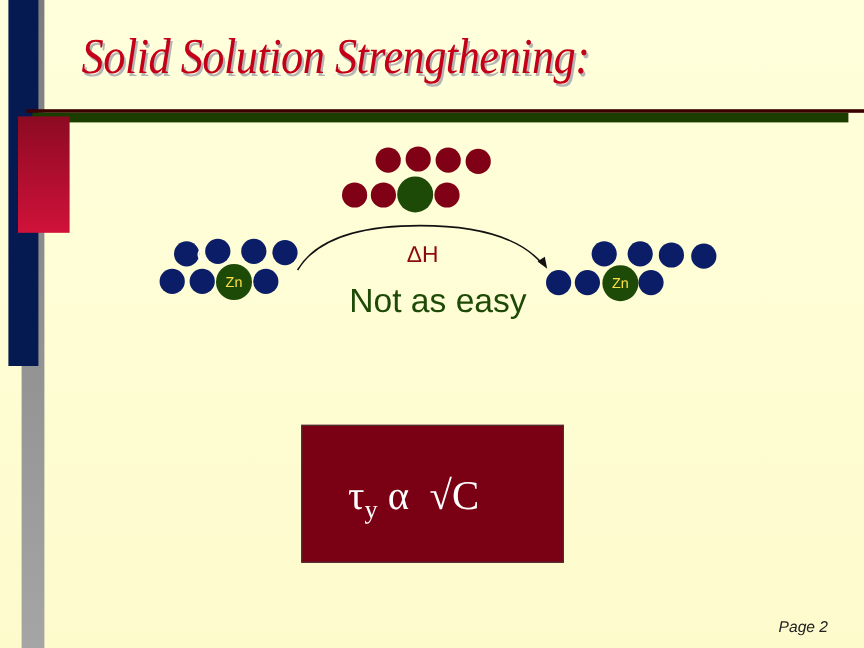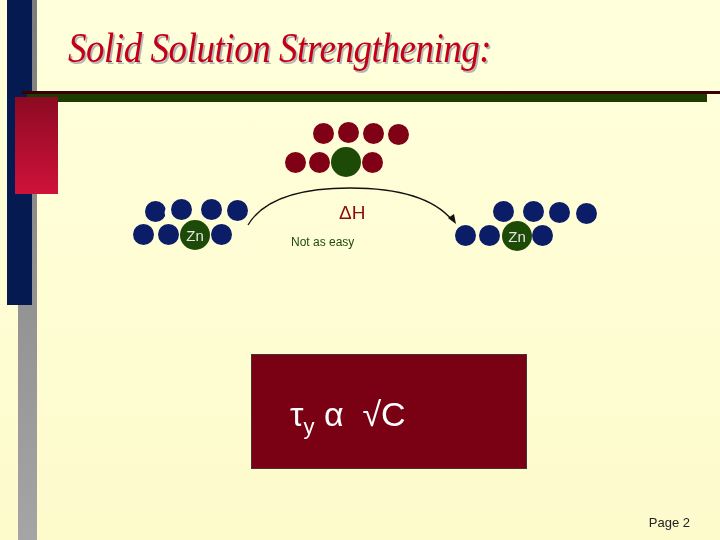--- a/index.html
+++ b/index.html
@@ -13,30 +13,30 @@
   .red-block { left:15px; top:97px; width:43px; height:97px;
     background: linear-gradient(180deg, #8c0a22 0%, #d0123a 100%); }
   .rule-dark { left:22px; top:91px; width:698px; height:3px; background:#3a0000; }
   .rule-green { left:27px; top:94px; width:680px; height:8px; background:#1c3d00; }
   .title { left:68px; top:24px; font-family:"Liberation Serif", serif; font-style:italic;
     font-size:42px; color:#c40018; letter-spacing:-0.5px;
     text-shadow: 2px 2px 0 #b5b5b5; white-space:nowrap; transform:scaleX(0.88); transform-origin:left; }
   .atom { position:absolute; border-radius:50%; }
   .cu { background:#0b1d66; width:21px; height:21px; }
   .red { background:#800016; width:21px; height:21px; }
-  .zn { background:#1e4a08; width:30px; height:30px; color:#e5e5e5; font-size:15px;
+  .zn { background:#1e4a08; width:30px; height:30px; color:#fde047; font-size:12px;
         display:flex; align-items:center; justify-content:center; }
   .lbl { position:absolute; color:#fff; font-size:13px; }
   .dh { left:339px; top:202px; color:#8b0a10; font-size:19px; }
-  .noteasy { left:291px; top:235px; color:#1e4a08; font-size:12px; }
-  .formula { left:251px; top:354px; width:276px; height:115px; background:#7a0014;
-    border:1px solid #4a3030; color:#fff; box-sizing:border-box; }
+  .noteasy { left:291px; top:235px; color:#1e4a08; font-size:28px; }
+  .formula { left:251px; top:354px; width:219px; height:115px; background:#7a0014;
+    border:1px solid #4a3030; color:#fff; box-sizing:border-box;font-family:Liberation Serif, serif; }
   .f-text { position:absolute; left:38px; top:40px; font-size:34px; white-space:nowrap; }
   .f-text sub { font-size:22px; }
-  .page { right:30px; top:515px; font-size:13px; color:#222; }
+  .page { right:30px; top:515px; font-size:13px; font-style:italic; color:#222; }
 </style>
 </head>
 <body>
 
 <div class="abs shadow-bar"></div>
 <div class="abs navy-bar"></div>
 <div class="abs rule-dark"></div>
 <div class="abs rule-green"></div>
 <div class="abs red-block"></div>
 

